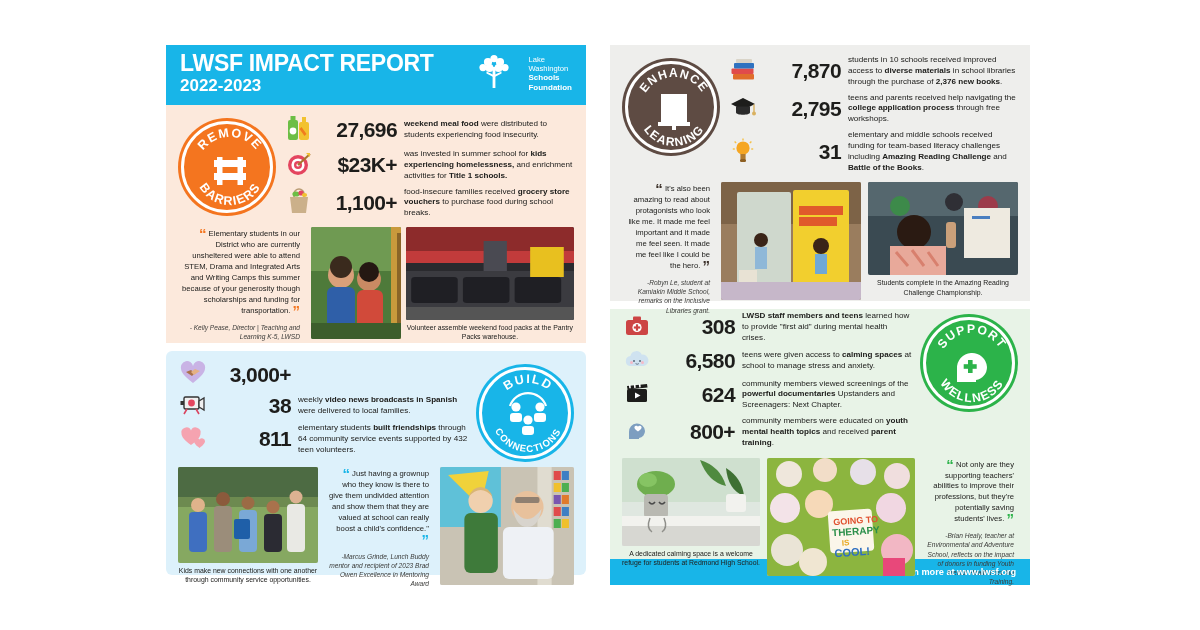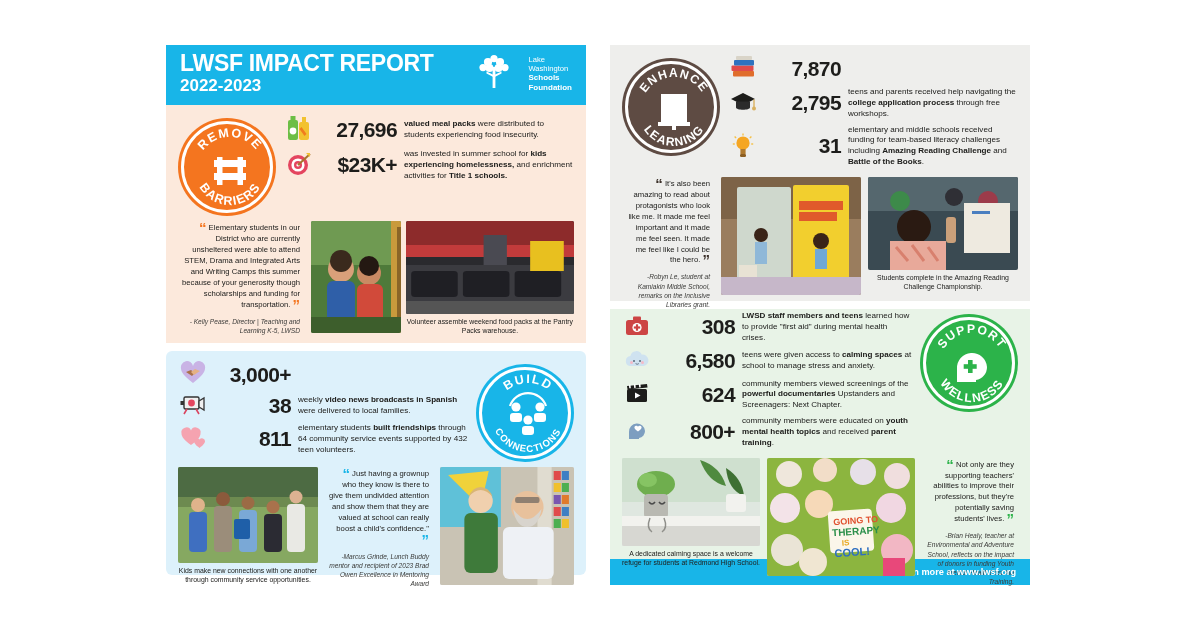--- a/index.html
+++ b/index.html
@@ -140,35 +140,48 @@
               <svg width="24" height="26" viewBox="0 0 24 26">
                   <rect x="1" y="5" width="10" height="20" rx="2" fill="#6cbe45"></rect>
                   <rect x="12" y="7" width="10" height="18" rx="2" fill="#f2c230"></rect>
                   <rect x="3.5" y="1" width="5" height="5" fill="#6cbe45"></rect>
                   <rect x="15" y="2" width="4" height="6" fill="#f2c230"></rect>
                   <circle cx="6" cy="16" r="3.4" fill="#fff"></circle>
                   <path d="M14.5 12 l5 7 l-2 2 l-5-7z" fill="#f07c1e"></path>
                 </svg>
             </div>
             <div class="stat-num">27,696</div>
-            <div class="stat-txt"><b>valued meal packs</b> were distributed to students experiencing food insecurity.</div>
+            <div class="stat-txt"><b>weekend meal food</b> were distributed to students experiencing food insecurity.</div>
           </div>
           <div class="stat">
             <div class="stat-icon">
               <svg width="24" height="24" viewBox="0 0 24 24">
                   <circle cx="11" cy="13" r="10" fill="#e4455f"></circle>
                   <circle cx="11" cy="13" r="6.6" fill="#fff"></circle>
                   <circle cx="11" cy="13" r="4" fill="#e4455f"></circle>
                   <circle cx="11" cy="13" r="1.6" fill="#fff"></circle>
                   <path d="M11 13 L23 2" stroke="#a8752d" stroke-width="2"></path>
                   <path d="M19 1 l4 0 l0 4z" fill="#f2c230"></path>
                 </svg>
             </div>
             <div class="stat-num">$23K+</div>
             <div class="stat-txt">was invested in summer school for <b>kids experiencing homelessness,</b> and enrichment activities for <b>Title 1 schools.</b></div>
+          </div>
+          <div class="stat">
+            <div class="stat-icon">
+              <svg width="24" height="26" viewBox="0 0 24 26">
+                  <path d="M3 9 h18 l-2 16 h-14 z" fill="#cbb08a"></path>
+                  <path d="M7 9 v-3 a5 5 0 0 1 10 0 v3" fill="none" stroke="#b99c74" stroke-width="1.6"></path>
+                  <ellipse cx="9" cy="6" rx="3.6" ry="2.6" fill="#6cbe45"></ellipse>
+                  <circle cx="14" cy="5" rx="3" r="2.6" fill="#e4455f"></circle>
+                  <ellipse cx="17.5" cy="7" rx="2.6" ry="2" fill="#f2c230"></ellipse>
+                </svg>
+            </div>
+            <div class="stat-num">1,100+</div>
+            <div class="stat-txt">food-insecure families received <b>grocery store vouchers</b> to purchase food during school breaks.</div>
           </div>
         </div>
       </div>
 
       <div class="media-row" style="margin-top:8px;">
         <div style="width:126px; flex:0 0 126px;">
           <div class="quote">
             <div class="quote-body"><span class="qmark o">“</span> <span>Elementary students in our District who are currently unsheltered were able to attend STEM, Drama and Integrated Arts and Writing Camps this summer because of your generosity though scholarships and funding for transportation.</span> <span class="qmark o">”</span></div>
             <div class="quote-attr">- Kelly Pease, Director | Teaching and Learning K-5, LWSD</div>
           </div>
@@ -368,20 +381,21 @@
           <div class="stat">
             <div class="stat-icon">
               <svg width="26" height="24" viewBox="0 0 26 24">
                   <rect x="3" y="16" width="21" height="5.5" rx="1" fill="#e06d2c"></rect>
                   <rect x="1.5" y="10.5" width="22" height="5.5" rx="1" fill="#e04b4b"></rect>
                   <rect x="4" y="5" width="20" height="5.5" rx="1" fill="#2f72c0"></rect>
                   <rect x="6" y="1" width="16" height="4" rx="1" fill="#d9d4c8"></rect>
                 </svg>
             </div>
             <div class="stat-num">7,870</div>
+            <div class="stat-txt">students in 10 schools received improved access to <b>diverse materials</b> in school libraries through the purchase of <b>2,376 new books</b>.</div>
           </div>
           <div class="stat">
             <div class="stat-icon">
               <svg width="26" height="24" viewBox="0 0 26 24">
                   <path d="M13 3 L25 9 L13 15 L1 9z" fill="#1d1d1b"></path>
                   <path d="M6 11.5 v6 c0 3 14 3 14 0 v-6" fill="#2b2b2b"></path>
                   <path d="M24 9.6 v8" stroke="#d9b160" stroke-width="1.4"></path>
                   <circle cx="24" cy="18.5" r="2" fill="#d9b160"></circle>
                 </svg>
             </div>

